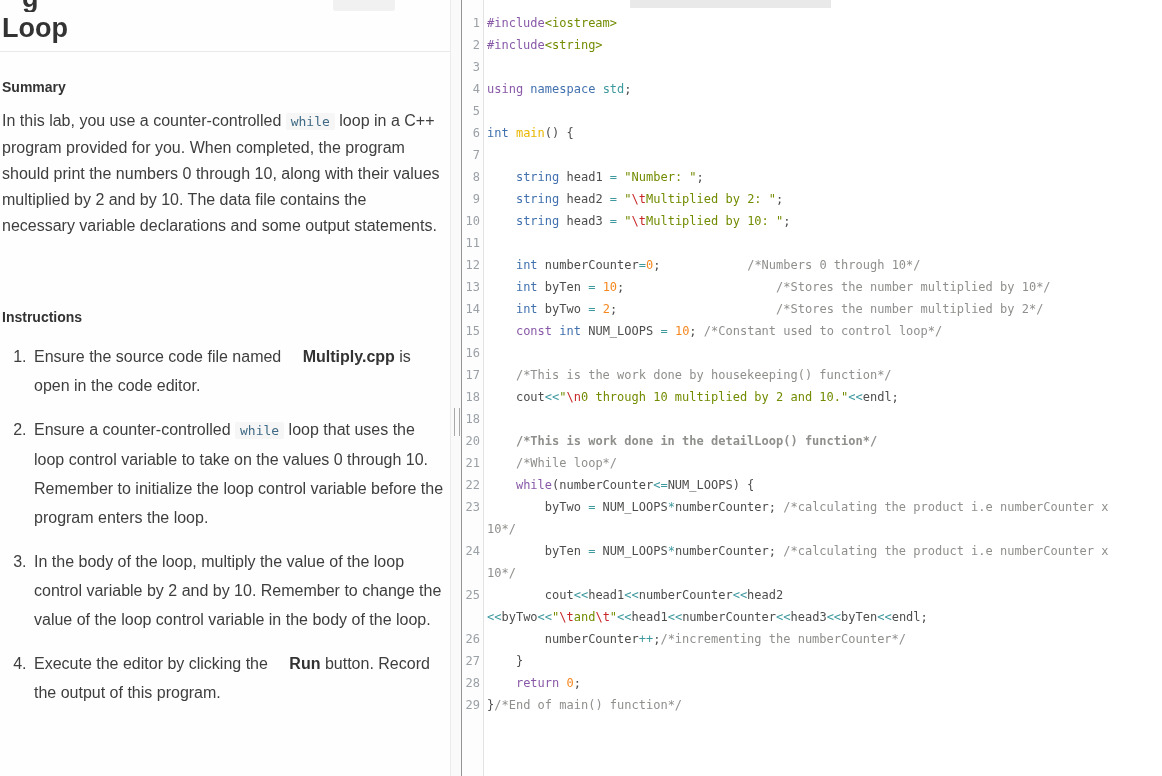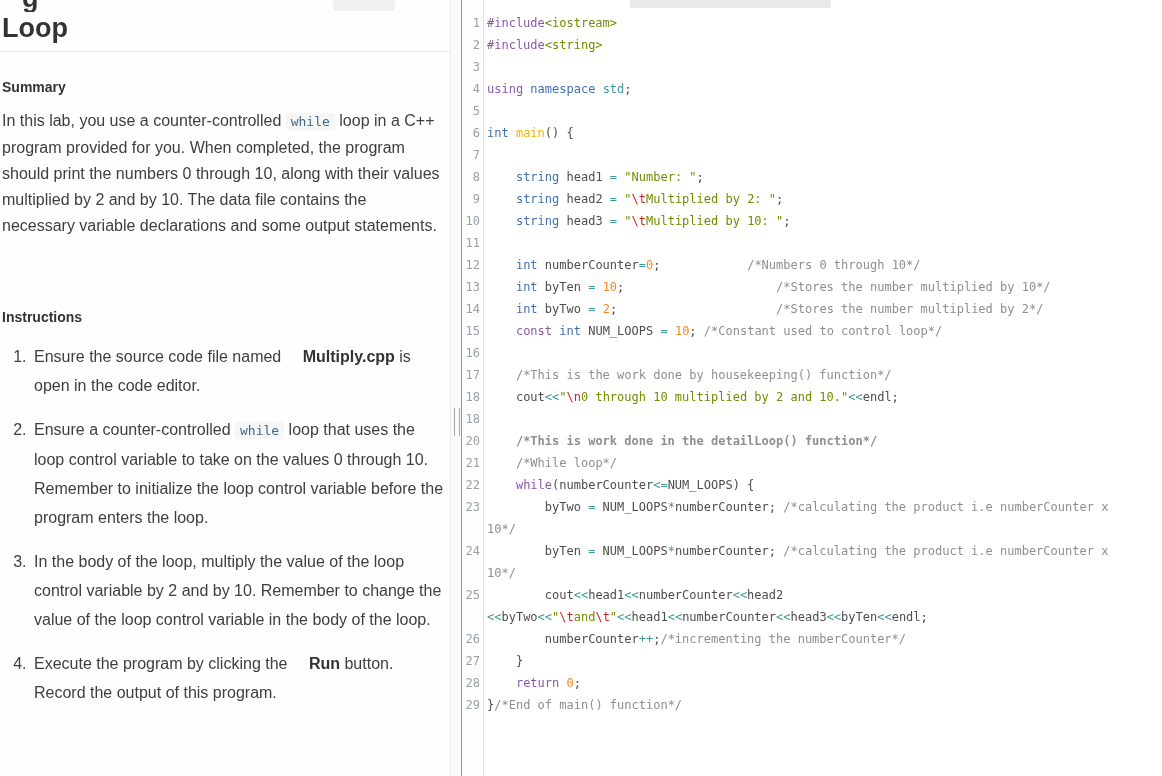--- a/index.html
+++ b/index.html
@@ -57,21 +57,21 @@
     <h1 class="page-title">Loop</h1>
     <div class="title-rule"></div>
     <div class="panel-body">
       <h2 class="section-h">Summary</h2>
       <p class="summary-par"><span>In this lab, you use a counter-controlled </span><span class="chip" style="background: rgb(246, 246, 246); color: rgb(64, 106, 133);">while</span><span> loop in a C++ program provided for you. When completed, the program should print the numbers 0 through 10, along with their values multiplied by 2 and by 10. The data file contains the necessary variable declarations and some output statements.</span></p>
       <h2 class="section-h instr">Instructions</h2>
       <ol class="instr-list">
           <li><span>Ensure the source code file named </span><strong class="seg-b">Multiply.cpp</strong><span> is open in the code editor.</span></li>
           <li><span>Ensure a counter-controlled </span><span class="chip" style="background: rgb(246, 246, 246); color: rgb(64, 106, 133);">while</span><span> loop that uses the loop control variable to take on the values 0 through 10. Remember to initialize the loop control variable before the program enters the loop.</span></li>
           <li><span>In the body of the loop, multiply the value of the loop control variable by 2 and by 10. Remember to change the value of the loop control variable in the body of the loop.</span></li>
-          <li><span>Execute the program by clicking the </span><strong class="seg-b">Run</strong><span> button. Record the output of this program.</span></li>
+          <li><span>Execute the editor by clicking the </span><strong class="seg-b">Run</strong><span> button. Record the output of this program.</span></li>
         </ol>
     </div>
   </div>
 
   <div class="splitter">
     <div class="grip"></div>
   </div>
 
   <div class="editor">
     <div class="toolbar-remnant"></div>

